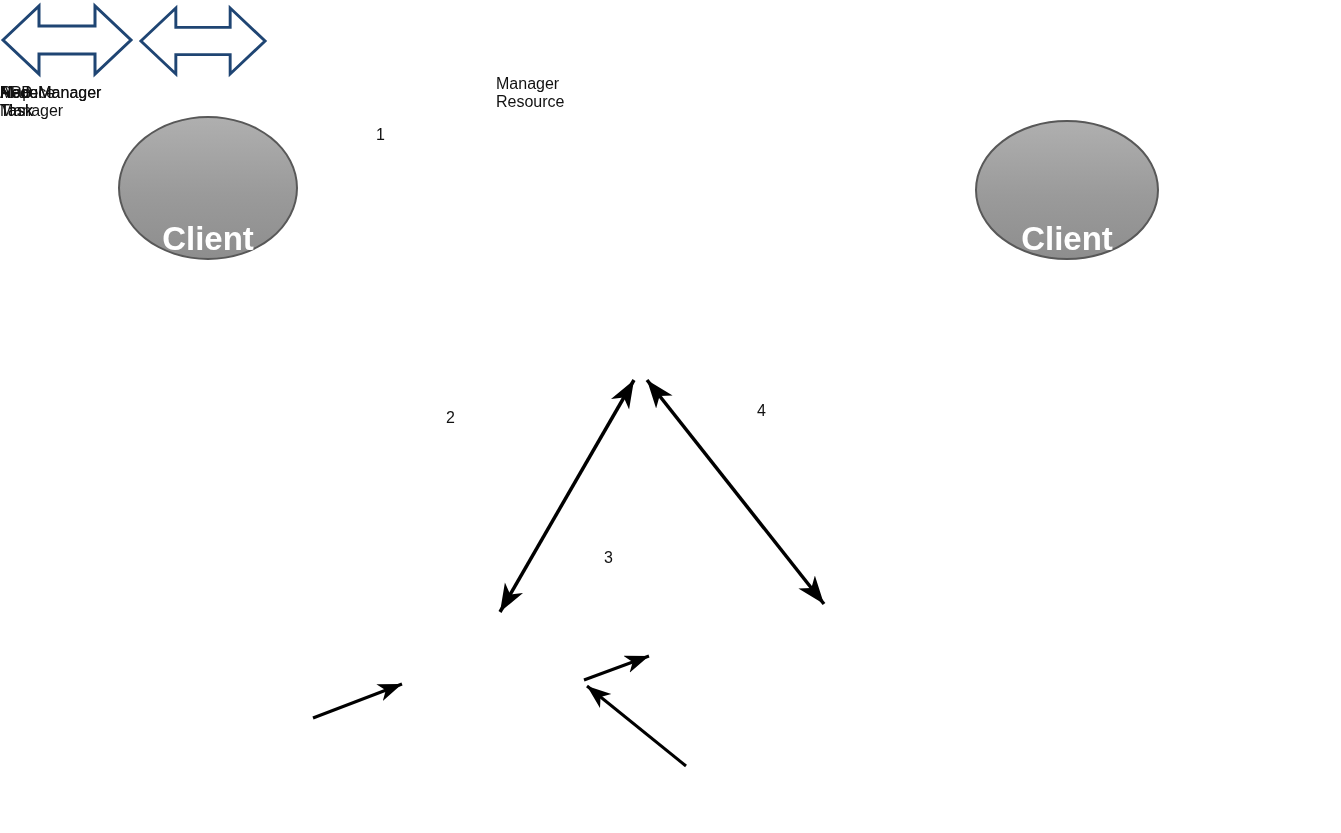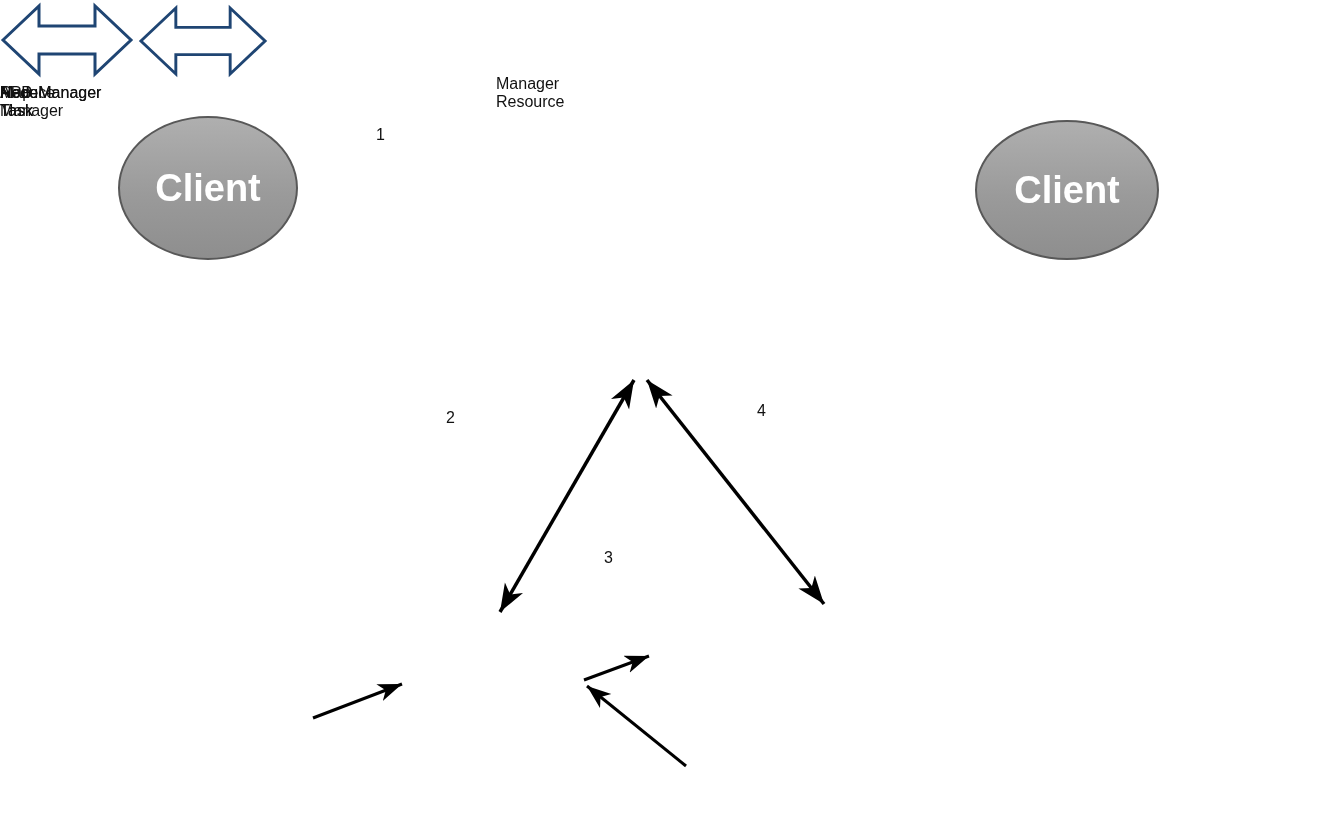--- a/index.html
+++ b/index.html
@@ -7,22 +7,22 @@
     position:relative;width:1341px;height:833px;background:#ffffff;
     font-family:"Liberation Sans",sans-serif;overflow:hidden;color:#111;
   }
   .abs{position:absolute;}
 
   
   .client{
     width:180px;height:144px;border-radius:50%;
     background:linear-gradient(180deg,#AFAFAF 0%,#9A9A9A 55%,#8E8E8E 100%);
     border:2px solid #585858;
-    display:flex;align-items:center;justify-content:center;
-    color:#fff;font-weight:bold;font-size:38px;
+    display:flex;align-items:flex-end;justify-content:center;
+    color:#fff;font-weight:bold;font-size:33px;
     box-sizing:border-box;
   }
 
   
   .rm{
     left:496px;top:75px;width:284px;height:217px;border-radius:30px;
     background:linear-gradient(180deg,#FBD5BC 0%,#F7C5A2 55%,#F3B astral;
     background:linear-gradient(180deg,#FBD5BC 0%,#F7C5A2 55%,#F3B astral 100%);
     background:linear-gradient(180deg,#FBD5BC 0%,#F7C6A3 55%,#F2B astral 100%);
     background:linear-gradient(180deg,#FBD5BC,#F3BA90);

